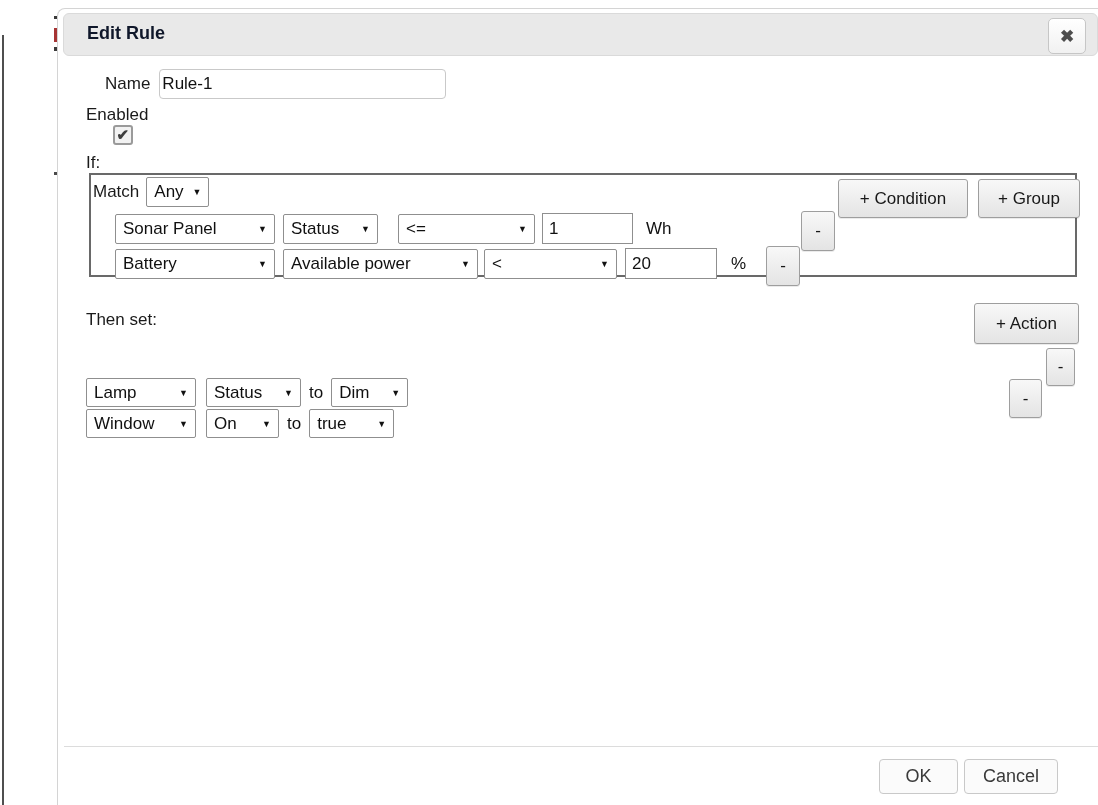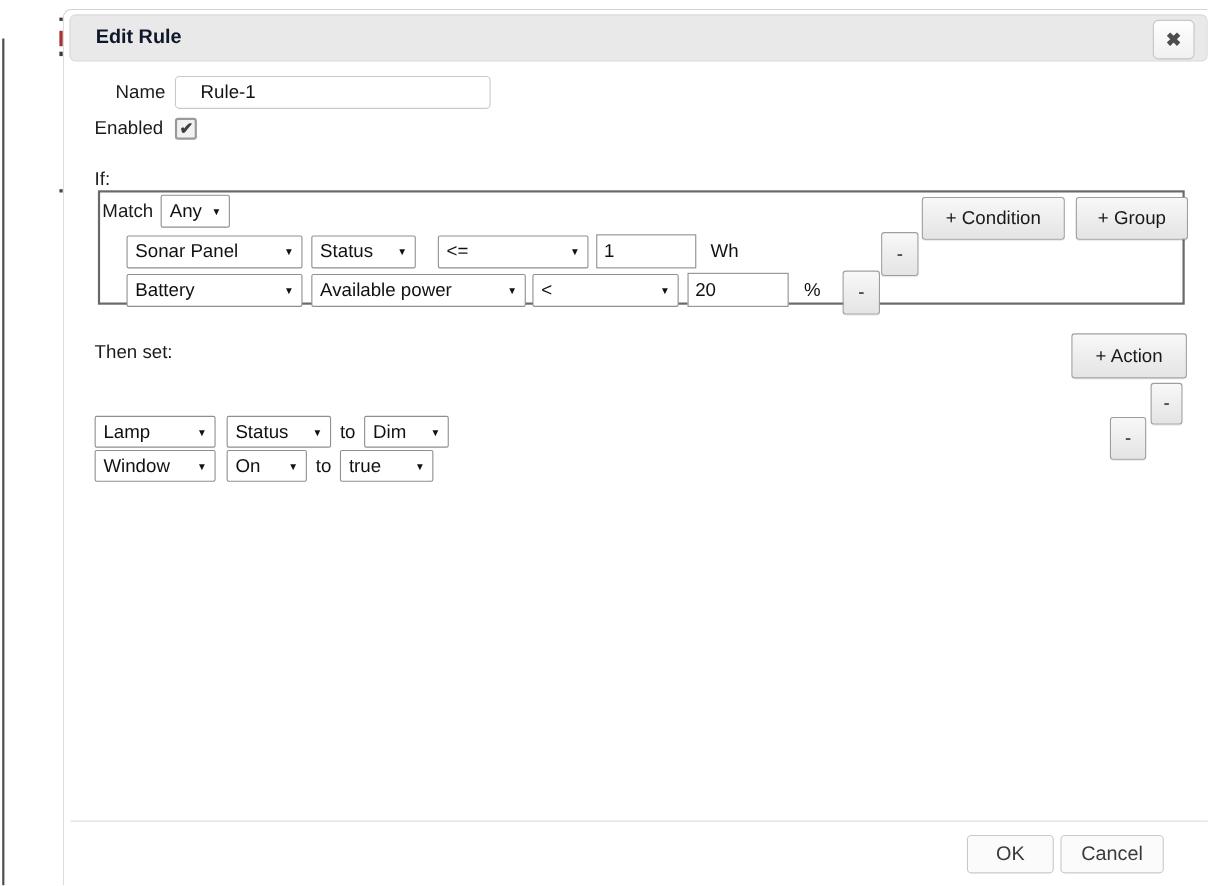--- a/index.html
+++ b/index.html
@@ -51,25 +51,25 @@
     cursor: pointer;
   }
 
   .label { color: #1a1a1a; font-size: 17px; }
 
   .name-row { position: absolute; left: 32px; top: 60px; height: 30px; display: flex; align-items: center; margin-left: 15px; }
   .name-input {
     margin-left: 9px; width: 287px; height: 30px;
     border: 1px solid #c9c9c9; border-radius: 4px;
     font-family: "Liberation Sans", sans-serif;
-    font-size: 17px; color: #111; padding: 0 22px;
+    font-size: 17px; color: #111; padding: 0 2px;
     outline: none;
   }
 
-  .enabled-row { position: absolute; left: 28px; top: 96px; height: 24px; display: flex; align-items: center; }
+  .enabled-row { position: absolute; left: 28px; top: 96px; height: 24px; display: flex; align-items: center; flex-direction: column; }
   .checkbox {
     margin-left: 11px; width: 20px; height: 20px;
     border: 2px solid #9a9a9a; border-radius: 3px;
     background: #f2f2f2;
     display: flex; align-items: center; justify-content: center;
     font-size: 15px; color: #3f3f3f; font-weight: bold;
     cursor: pointer;
   }
 
   .if-label { position: absolute; left: 28px; top: 144px; }

